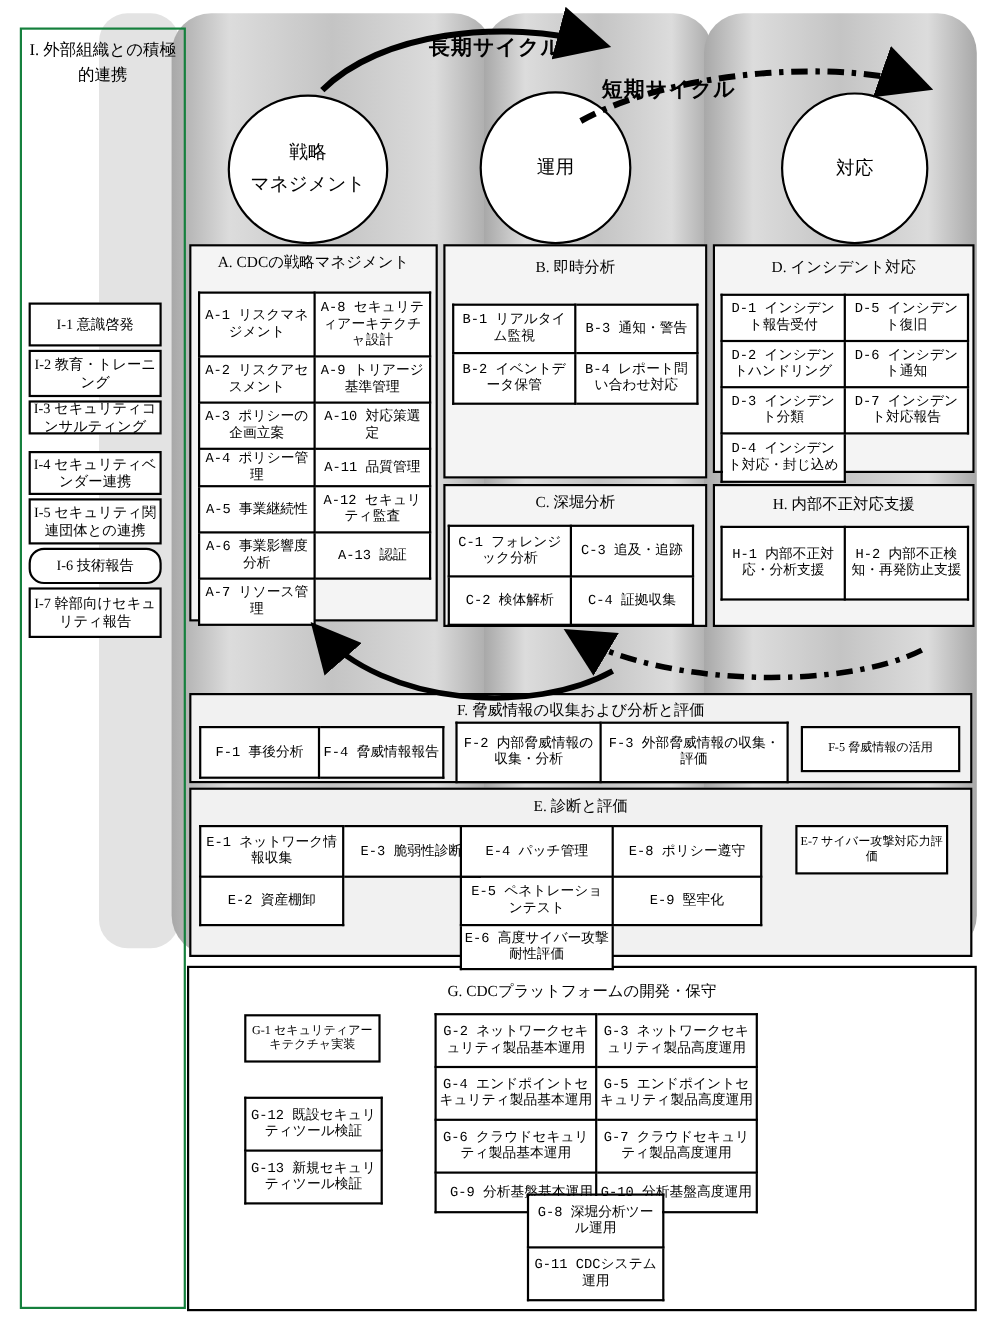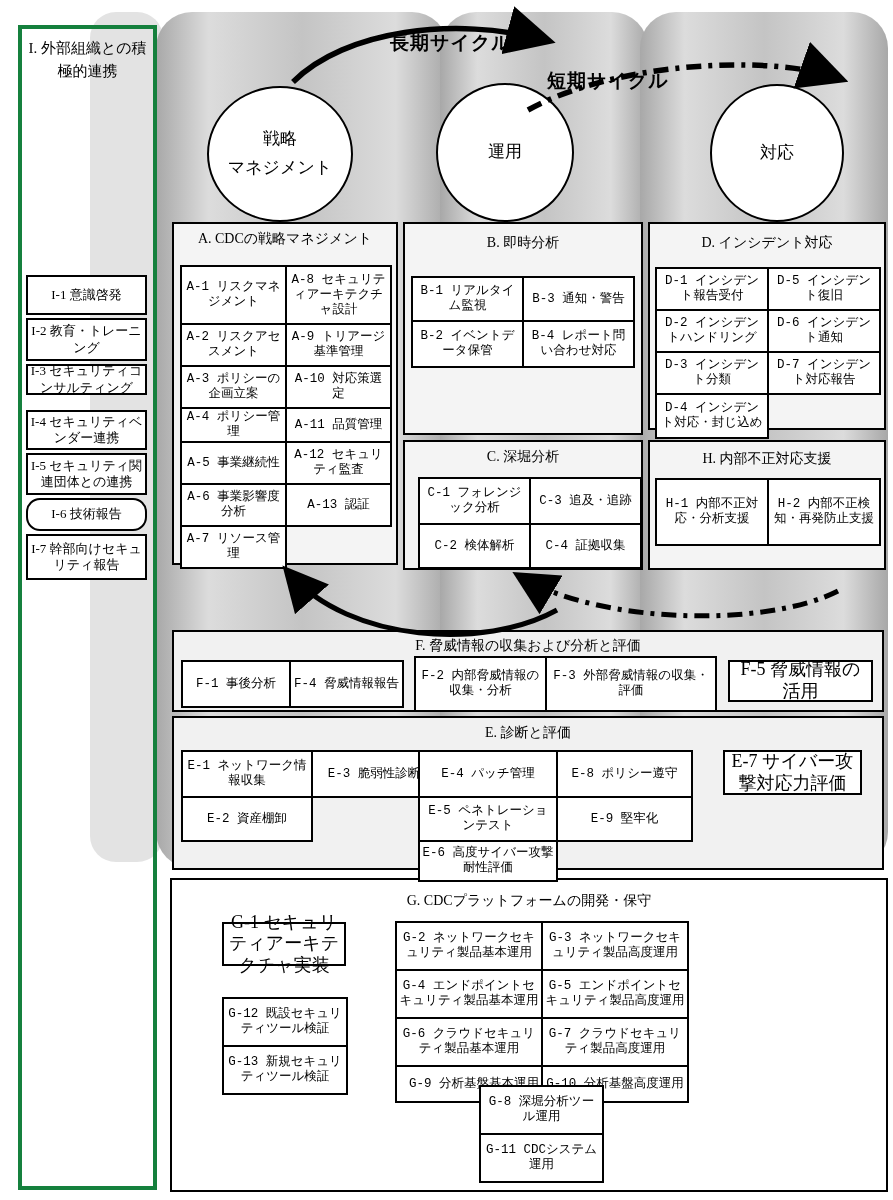--- a/index.html
+++ b/index.html
@@ -28,24 +28,24 @@
 
   
   table.grid{position:absolute;border-collapse:collapse;table-layout:fixed;z-index:4;font-family:Liberation Mono, monospace;}
   table.grid td{border:2px solid #000;background:#fff;text-align:center;vertical-align:middle;
                 font-size:12.5px;line-height:1.2;padding:1px 2px;overflow:hidden;}
   table.grid td.blank{border:none;background:transparent;}
 
   
   .cell{position:absolute;background:#fff;border:2px solid #000;box-sizing:border-box;
         display:flex;align-items:center;justify-content:center;text-align:center;
-        font-size:18px;line-height:1.2;padding:1px 2px;z-index:4;}
-
-  
-  #sidebar-box{position:absolute;left:18px;top:25px;width:139px;height:1165px;border:4px solid #15803d;
+        font-size:11px;line-height:1.2;padding:1px 2px;z-index:4;}
+
+  
+  #sidebar-box{position:absolute;left:18px;top:25px;width:151px;height:1165px;border:2px solid #15803d;
                box-sizing:border-box;z-index:2;background:transparent;}
   #sidebar-title{padding:8px 6px 0 6px;text-align:center;font-size:15px;line-height:1.5;}
   .side-item{position:absolute;left:26px;width:121px;background:#fff;border:2px solid #000;box-sizing:border-box;
              display:flex;align-items:center;justify-content:center;text-align:center;
              font-size:13px;line-height:1.25;padding:1px 2px;z-index:3;}
 
   #arrow-layer{position:absolute;left:0;top:0;z-index:5;pointer-events:none;}
 </style>
 </head>
 <body>
@@ -178,21 +178,21 @@
     <tr>
           <td style="height:40px;">D-4 インシデント対応・封じ込め</td>
         <td class="blank"></td>
         </tr>
   </tbody>
     </table>
 
   <div class="bigbox" style="left:403px;top:440px;width:240px;height:130px;">
     <div class="box-title" style="padding-top:6px;">C. 深堀分析</div>
   </div>
-  <table class="grid" style="left:418px;top:477px;width:222px;">
+  <table class="grid" style="left:407px;top:477px;width:222px;">
     <colgroup>
         <col style="width:111px;">
         <col style="width:111px;">
       </colgroup>
     <tbody>
         <tr>
           <td style="height:42px;">C-1 フォレンジック分析</td>
         <td>C-3 追及・追跡</td>
         </tr>
     <tr>

